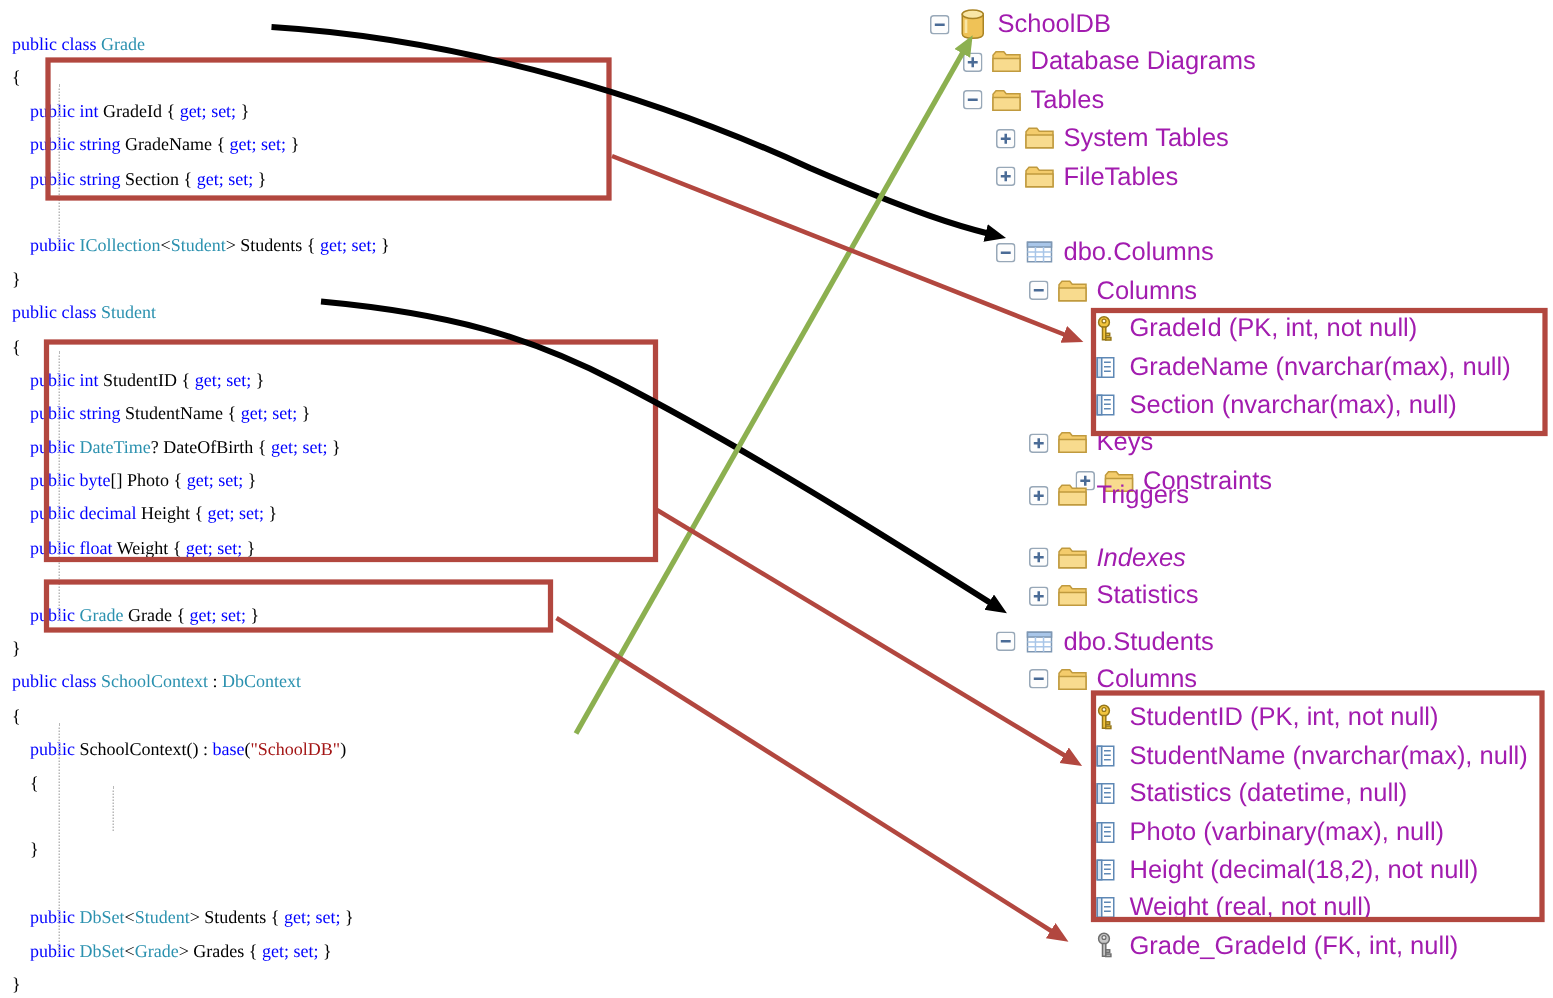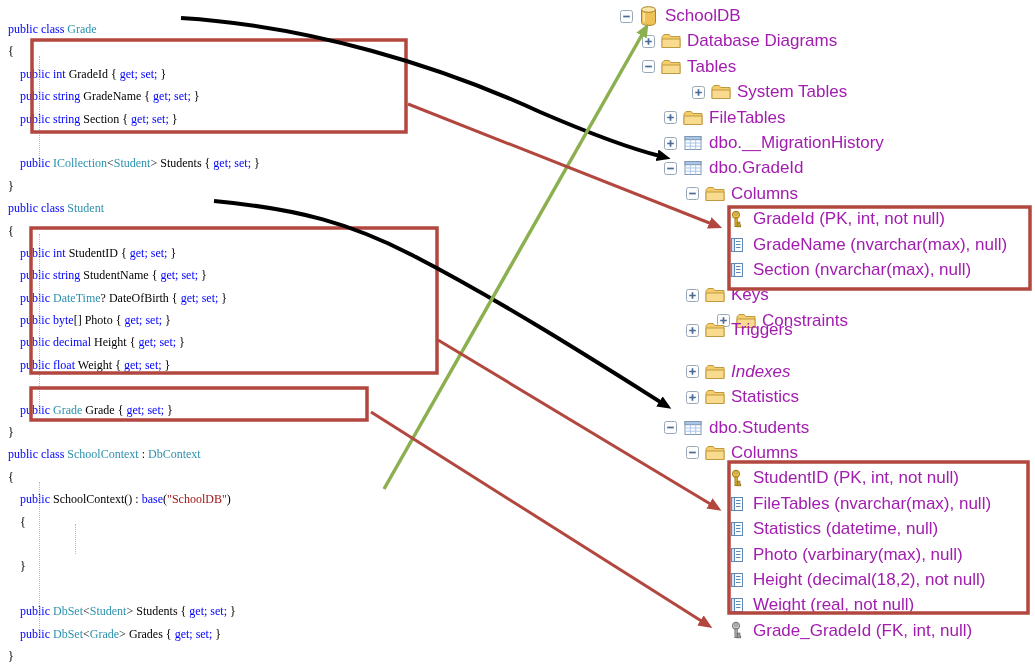--- a/index.html
+++ b/index.html
@@ -106,21 +106,21 @@
           </svg>
         </span>
         <span class="t-icon">
           <svg width="20" height="16" viewBox="0 0 20 16">
             <path d="M1 14.5 V3.8 L3 1.5 h5.2 l1.6 2 H19 v11 z" fill="#F4CC6C" stroke="#C09A3E"></path>
             <path d="M1 14.5 V6 h18 v8.5 z" fill="#F8DB8E" stroke="#C09A3E"></path>
           </svg>
         </span>
         <span class="t-label">Tables</span>
       </div>
-      <div class="tree-row" style="top: 81.2px; left: 692px;">
+      <div class="tree-row" style="top: 81.2px; left: 664px;">
         <span class="expander">
           <svg width="13" height="13" viewBox="0 0 13 13">
             <rect x="0.5" y="0.5" width="12" height="12" rx="2" fill="#FDFDFD" stroke="#98A8B8"></rect>
             <path d="M3.2 6.5 h6.6 M6.5 3.2 v6.6" stroke="#4A6B96" stroke-width="1.7" fill="none"></path>
           </svg>
         </span>
         <span class="t-icon">
           <svg width="20" height="16" viewBox="0 0 20 16">
             <path d="M1 14.5 V3.8 L3 1.5 h5.2 l1.6 2 H19 v11 z" fill="#F4CC6C" stroke="#C09A3E"></path>
             <path d="M1 14.5 V6 h18 v8.5 z" fill="#F8DB8E" stroke="#C09A3E"></path>
@@ -136,51 +136,35 @@
           </svg>
         </span>
         <span class="t-icon">
           <svg width="20" height="16" viewBox="0 0 20 16">
             <path d="M1 14.5 V3.8 L3 1.5 h5.2 l1.6 2 H19 v11 z" fill="#F4CC6C" stroke="#C09A3E"></path>
             <path d="M1 14.5 V6 h18 v8.5 z" fill="#F8DB8E" stroke="#C09A3E"></path>
           </svg>
         </span>
         <span class="t-label">FileTables</span>
       </div>
-      <div class="tree-row" style="top: 132px; left: 664px;">
-        <span class="expander">
-          <svg width="13" height="13" viewBox="0 0 13 13">
-            <rect x="0.5" y="0.5" width="12" height="12" rx="2" fill="#FDFDFD" stroke="#98A8B8"></rect>
-            <path d="M3.2 6.5 h6.6 M6.5 3.2 v6.6" stroke="#4A6B96" stroke-width="1.7" fill="none"></path>
+      <div class="tree-row" style="top: 157.4px; left: 664px;">
+        <span class="expander">
+          <svg width="13" height="13" viewBox="0 0 13 13">
+            <rect x="0.5" y="0.5" width="12" height="12" rx="2" fill="#FDFDFD" stroke="#98A8B8"></rect>
+            <path d="M3.2 6.5 h6.6" stroke="#4A6B96" stroke-width="1.7" fill="none"></path>
           </svg>
         </span>
         <span class="t-icon">
           <svg width="18" height="16" viewBox="0 0 18 16">
             <rect x="1" y="1.5" width="16" height="13" fill="#FFFFFF" stroke="#7E97B3"></rect>
             <rect x="1" y="1.5" width="16" height="3.2" fill="#A9C6E8" stroke="#7E97B3"></rect>
             <path d="M6.3 4.7 V14.5 M11.7 4.7 V14.5 M1 8 H17 M1 11.2 H17" stroke="#A9C6E8" fill="none"></path>
           </svg>
         </span>
-        <span class="t-label">dbo.__MigrationHistory</span>
-      </div>
-      <div class="tree-row" style="top: 157.4px; left: 664px;">
-        <span class="expander">
-          <svg width="13" height="13" viewBox="0 0 13 13">
-            <rect x="0.5" y="0.5" width="12" height="12" rx="2" fill="#FDFDFD" stroke="#98A8B8"></rect>
-            <path d="M3.2 6.5 h6.6" stroke="#4A6B96" stroke-width="1.7" fill="none"></path>
-          </svg>
-        </span>
-        <span class="t-icon">
-          <svg width="18" height="16" viewBox="0 0 18 16">
-            <rect x="1" y="1.5" width="16" height="13" fill="#FFFFFF" stroke="#7E97B3"></rect>
-            <rect x="1" y="1.5" width="16" height="3.2" fill="#A9C6E8" stroke="#7E97B3"></rect>
-            <path d="M6.3 4.7 V14.5 M11.7 4.7 V14.5 M1 8 H17 M1 11.2 H17" stroke="#A9C6E8" fill="none"></path>
-          </svg>
-        </span>
-        <span class="t-label">dbo.GradeId</span>
+        <span class="t-label">dbo.Columns</span>
       </div>
       <div class="tree-row" style="top: 182.8px; left: 686px;">
         <span class="expander">
           <svg width="13" height="13" viewBox="0 0 13 13">
             <rect x="0.5" y="0.5" width="12" height="12" rx="2" fill="#FDFDFD" stroke="#98A8B8"></rect>
             <path d="M3.2 6.5 h6.6" stroke="#4A6B96" stroke-width="1.7" fill="none"></path>
           </svg>
         </span>
         <span class="t-icon">
           <svg width="20" height="16" viewBox="0 0 20 16">
@@ -350,21 +334,21 @@
       </div>
       <div class="tree-row" style="top: 492.7px; left: 708px;">
         <span class="spacer"></span>
         <span class="t-icon">
           <svg width="16" height="16" viewBox="0 0 16 16">
             <rect x="2.5" y="1.5" width="11" height="13" fill="#FFFFFF" stroke="#5E88B5"></rect>
             <rect x="2.5" y="1.5" width="3" height="13" fill="#D6E4F3" stroke="#5E88B5"></rect>
             <path d="M7 4.5 h4.5 M7 7.5 h4.5 M7 10.5 h4.5" stroke="#5E88B5" fill="none"></path>
           </svg>
         </span>
-        <span class="t-label">FileTables (nvarchar(max), null)</span>
+        <span class="t-label">StudentName (nvarchar(max), null)</span>
       </div>
       <div class="tree-row" style="top: 518.1px; left: 708px;">
         <span class="spacer"></span>
         <span class="t-icon">
           <svg width="16" height="16" viewBox="0 0 16 16">
             <rect x="2.5" y="1.5" width="11" height="13" fill="#FFFFFF" stroke="#5E88B5"></rect>
             <rect x="2.5" y="1.5" width="3" height="13" fill="#D6E4F3" stroke="#5E88B5"></rect>
             <path d="M7 4.5 h4.5 M7 7.5 h4.5 M7 10.5 h4.5" stroke="#5E88B5" fill="none"></path>
           </svg>
         </span>

